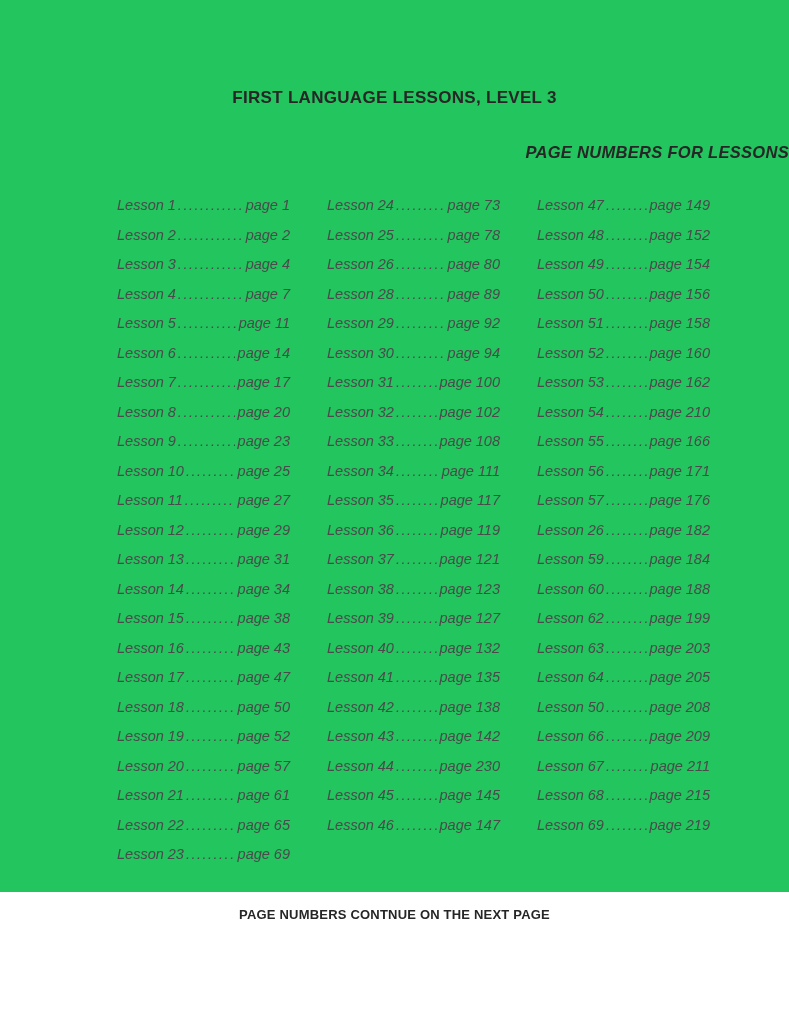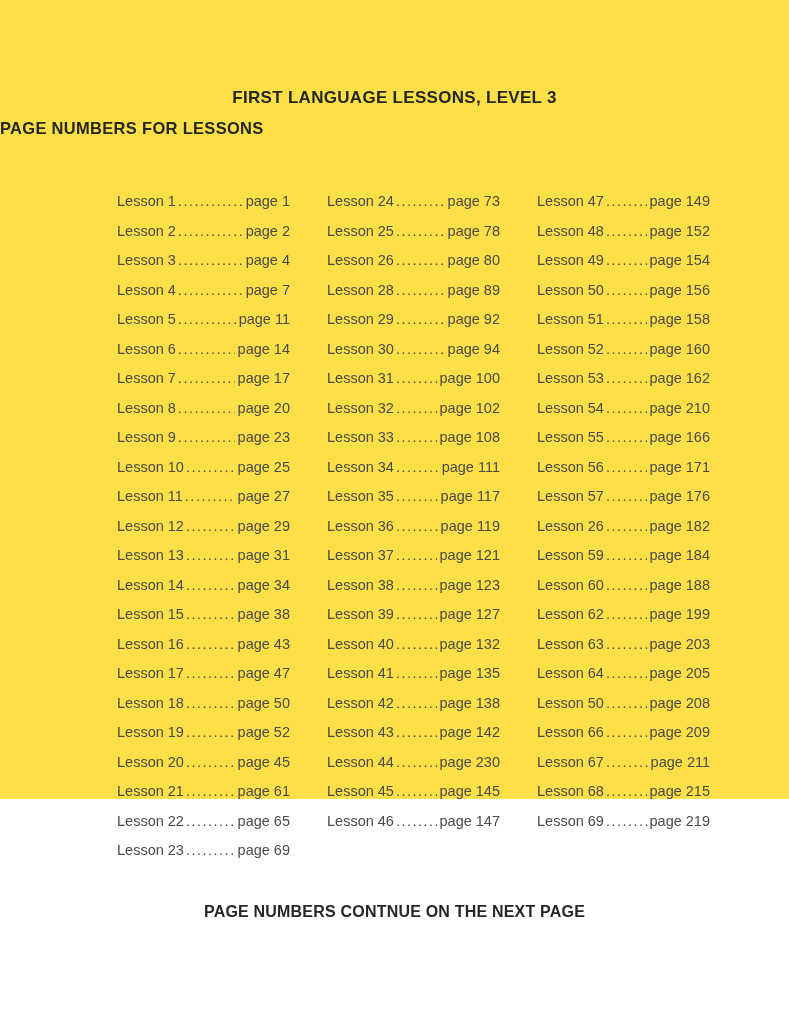--- a/index.html
+++ b/index.html
@@ -10,43 +10,45 @@
   body {
     width: 789px;
     height: 1024px;
     font-family: "Liberation Sans", sans-serif;
     color: #262626;
     overflow: hidden;
   }
   .doc-page {
     position: relative;
     width: 789px;
-    height: 799px;
-    background: #fde047;
+    height: 892px;
+    background: #22c55e;
   }
   .doc-title {
     padding-top: 88px;
     text-align: center;
     font-size: 17px;
     font-weight: bold;
     letter-spacing: 0.3px;
     color: #262626;
   }
   .doc-subtitle {
-    margin-top: 11px;
-    text-align: left;
+    margin-top: 35px;
+    text-align: right;
     font-size: 16.5px;
     font-weight: bold;
     letter-spacing: 0.3px;
     color: #262626;
+    font-style: italic;
   }
   .toc-columns {
     display: flex;
-    margin: 55px 79px 0 117px;
+    margin: 35px 79px 0 117px;
     gap: 37px;
+    font-style: italic;
   }
   .toc-column {
     flex: 1 1 0;
     min-width: 0;
   }
   .toc-row {
     display: flex;
     align-items: baseline;
     height: 29.5px;
     font-size: 14.5px;
@@ -66,21 +68,21 @@
     content: "....................................................";
     letter-spacing: 1.5px;
     color: #4a4a4a;
   }
   .toc-row .page {
     flex: none;
   }
   .doc-footer {
     margin-top: 31px;
     text-align: center;
-    font-size: 16px;
+    font-size: 13px;
     font-weight: bold;
     letter-spacing: 0.2px;
     color: #262626;
   }
 </style>
 </head>
 <body>
 
 <div class="doc-page">
   <div class="doc-title">FIRST LANGUAGE LESSONS, LEVEL 3</div>
@@ -180,21 +182,21 @@
           <span class="page">page 50</span>
         </div>
         <div class="toc-row">
           <span class="lesson">Lesson 19</span>
           <span class="leader"></span>
           <span class="page">page 52</span>
         </div>
         <div class="toc-row">
           <span class="lesson">Lesson 20</span>
           <span class="leader"></span>
-          <span class="page">page 45</span>
+          <span class="page">page 57</span>
         </div>
         <div class="toc-row">
           <span class="lesson">Lesson 21</span>
           <span class="leader"></span>
           <span class="page">page 61</span>
         </div>
         <div class="toc-row">
           <span class="lesson">Lesson 22</span>
           <span class="leader"></span>
           <span class="page">page 65</span>

